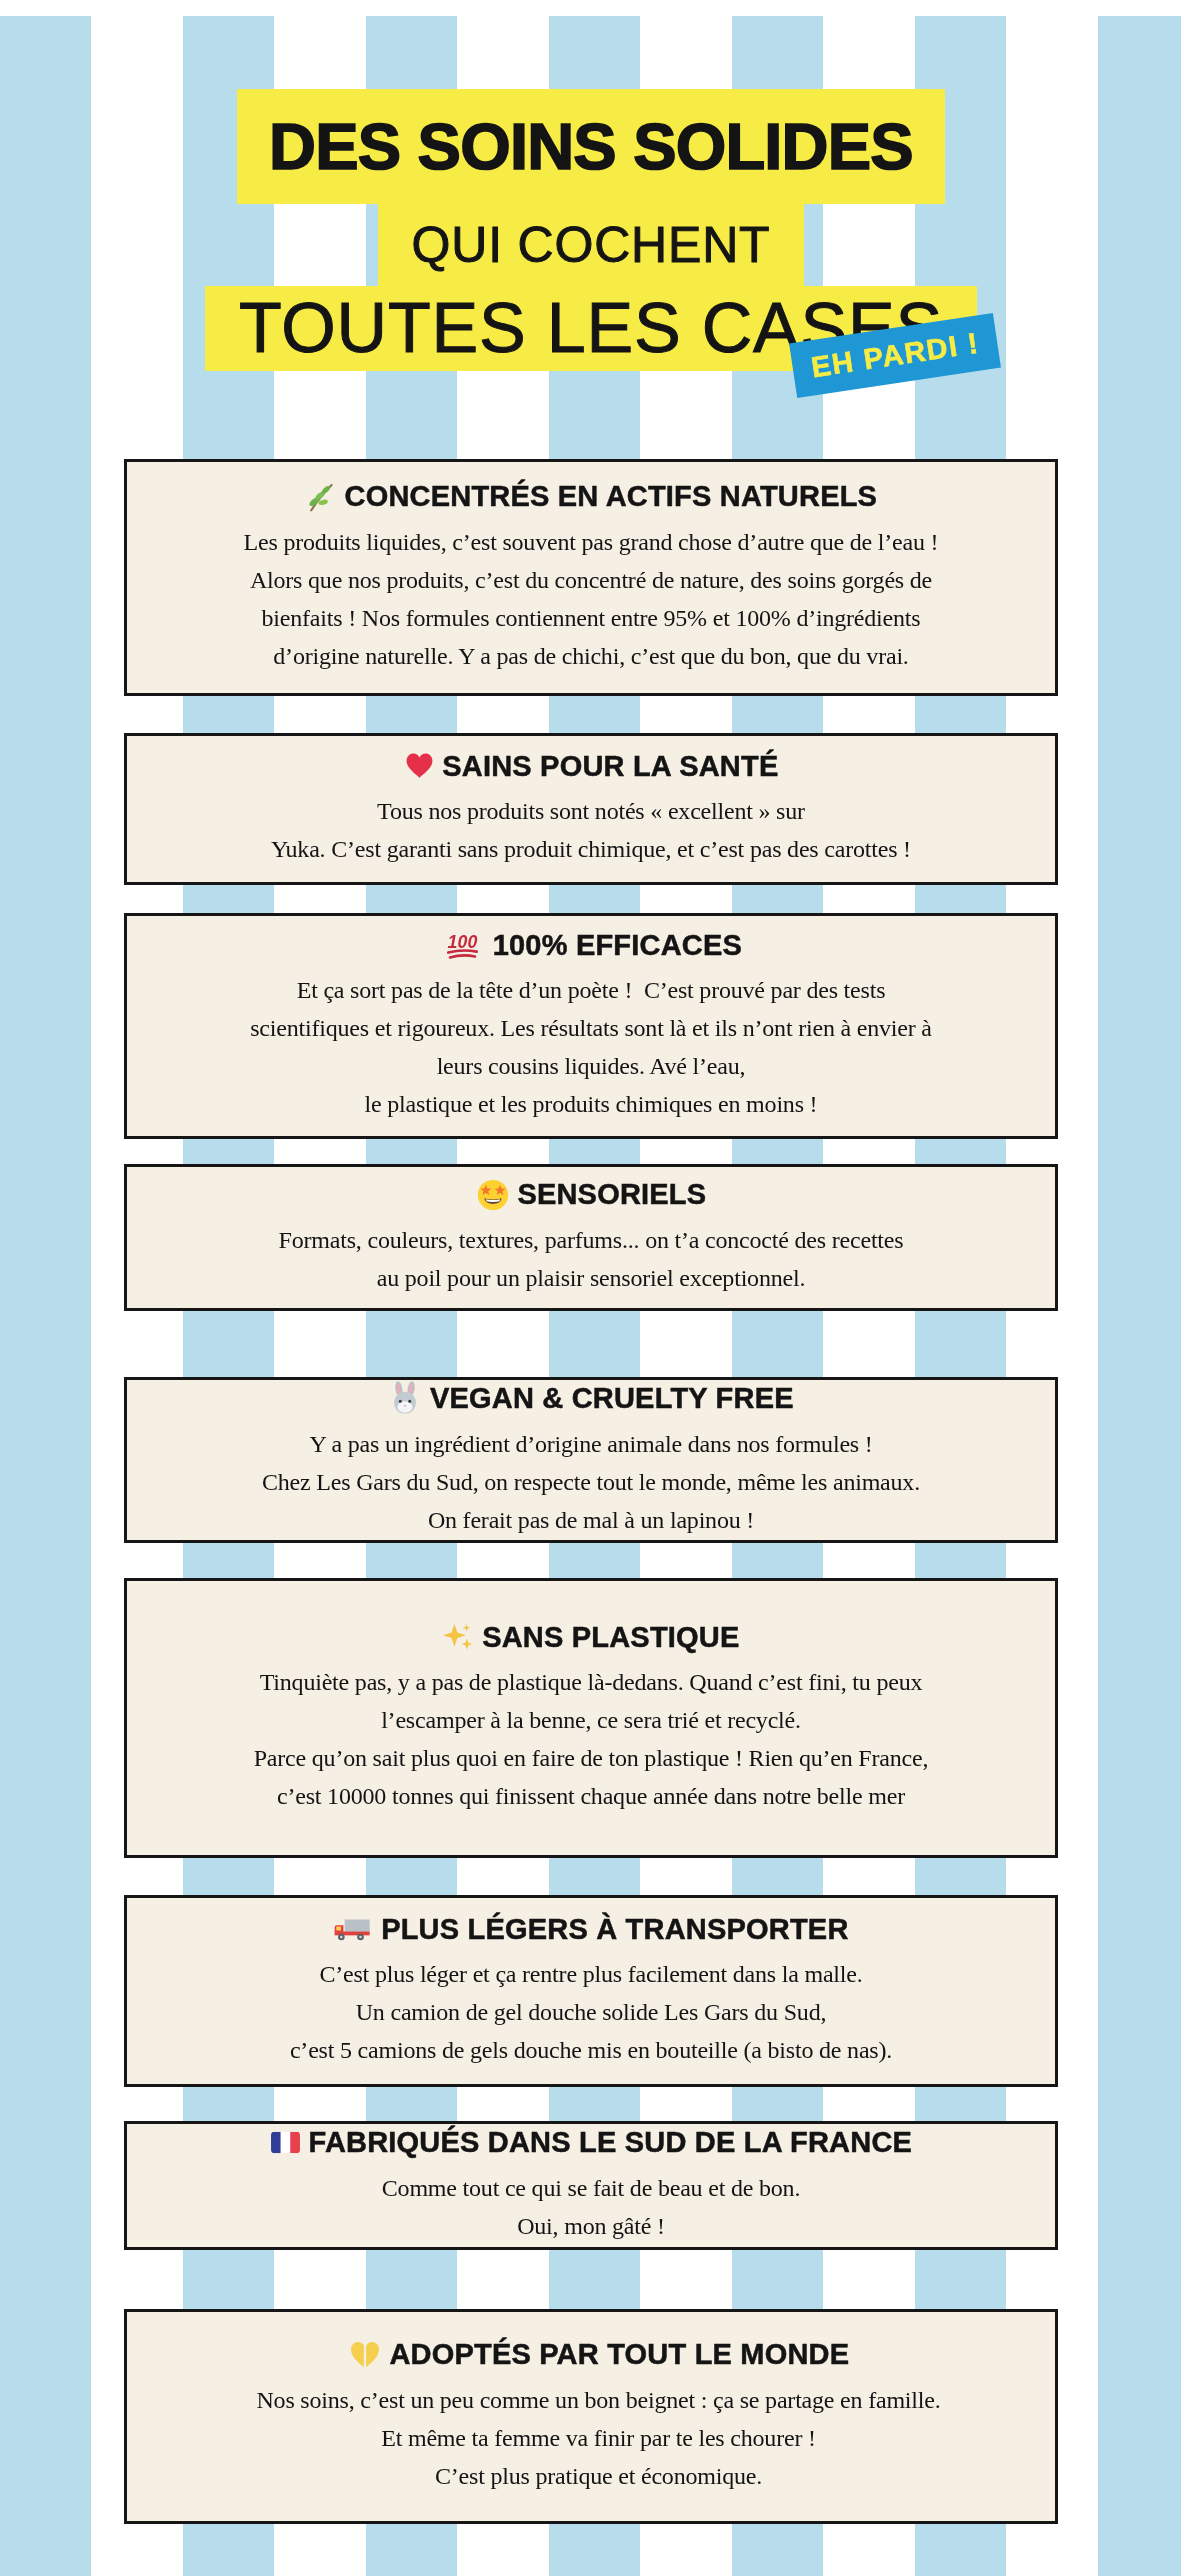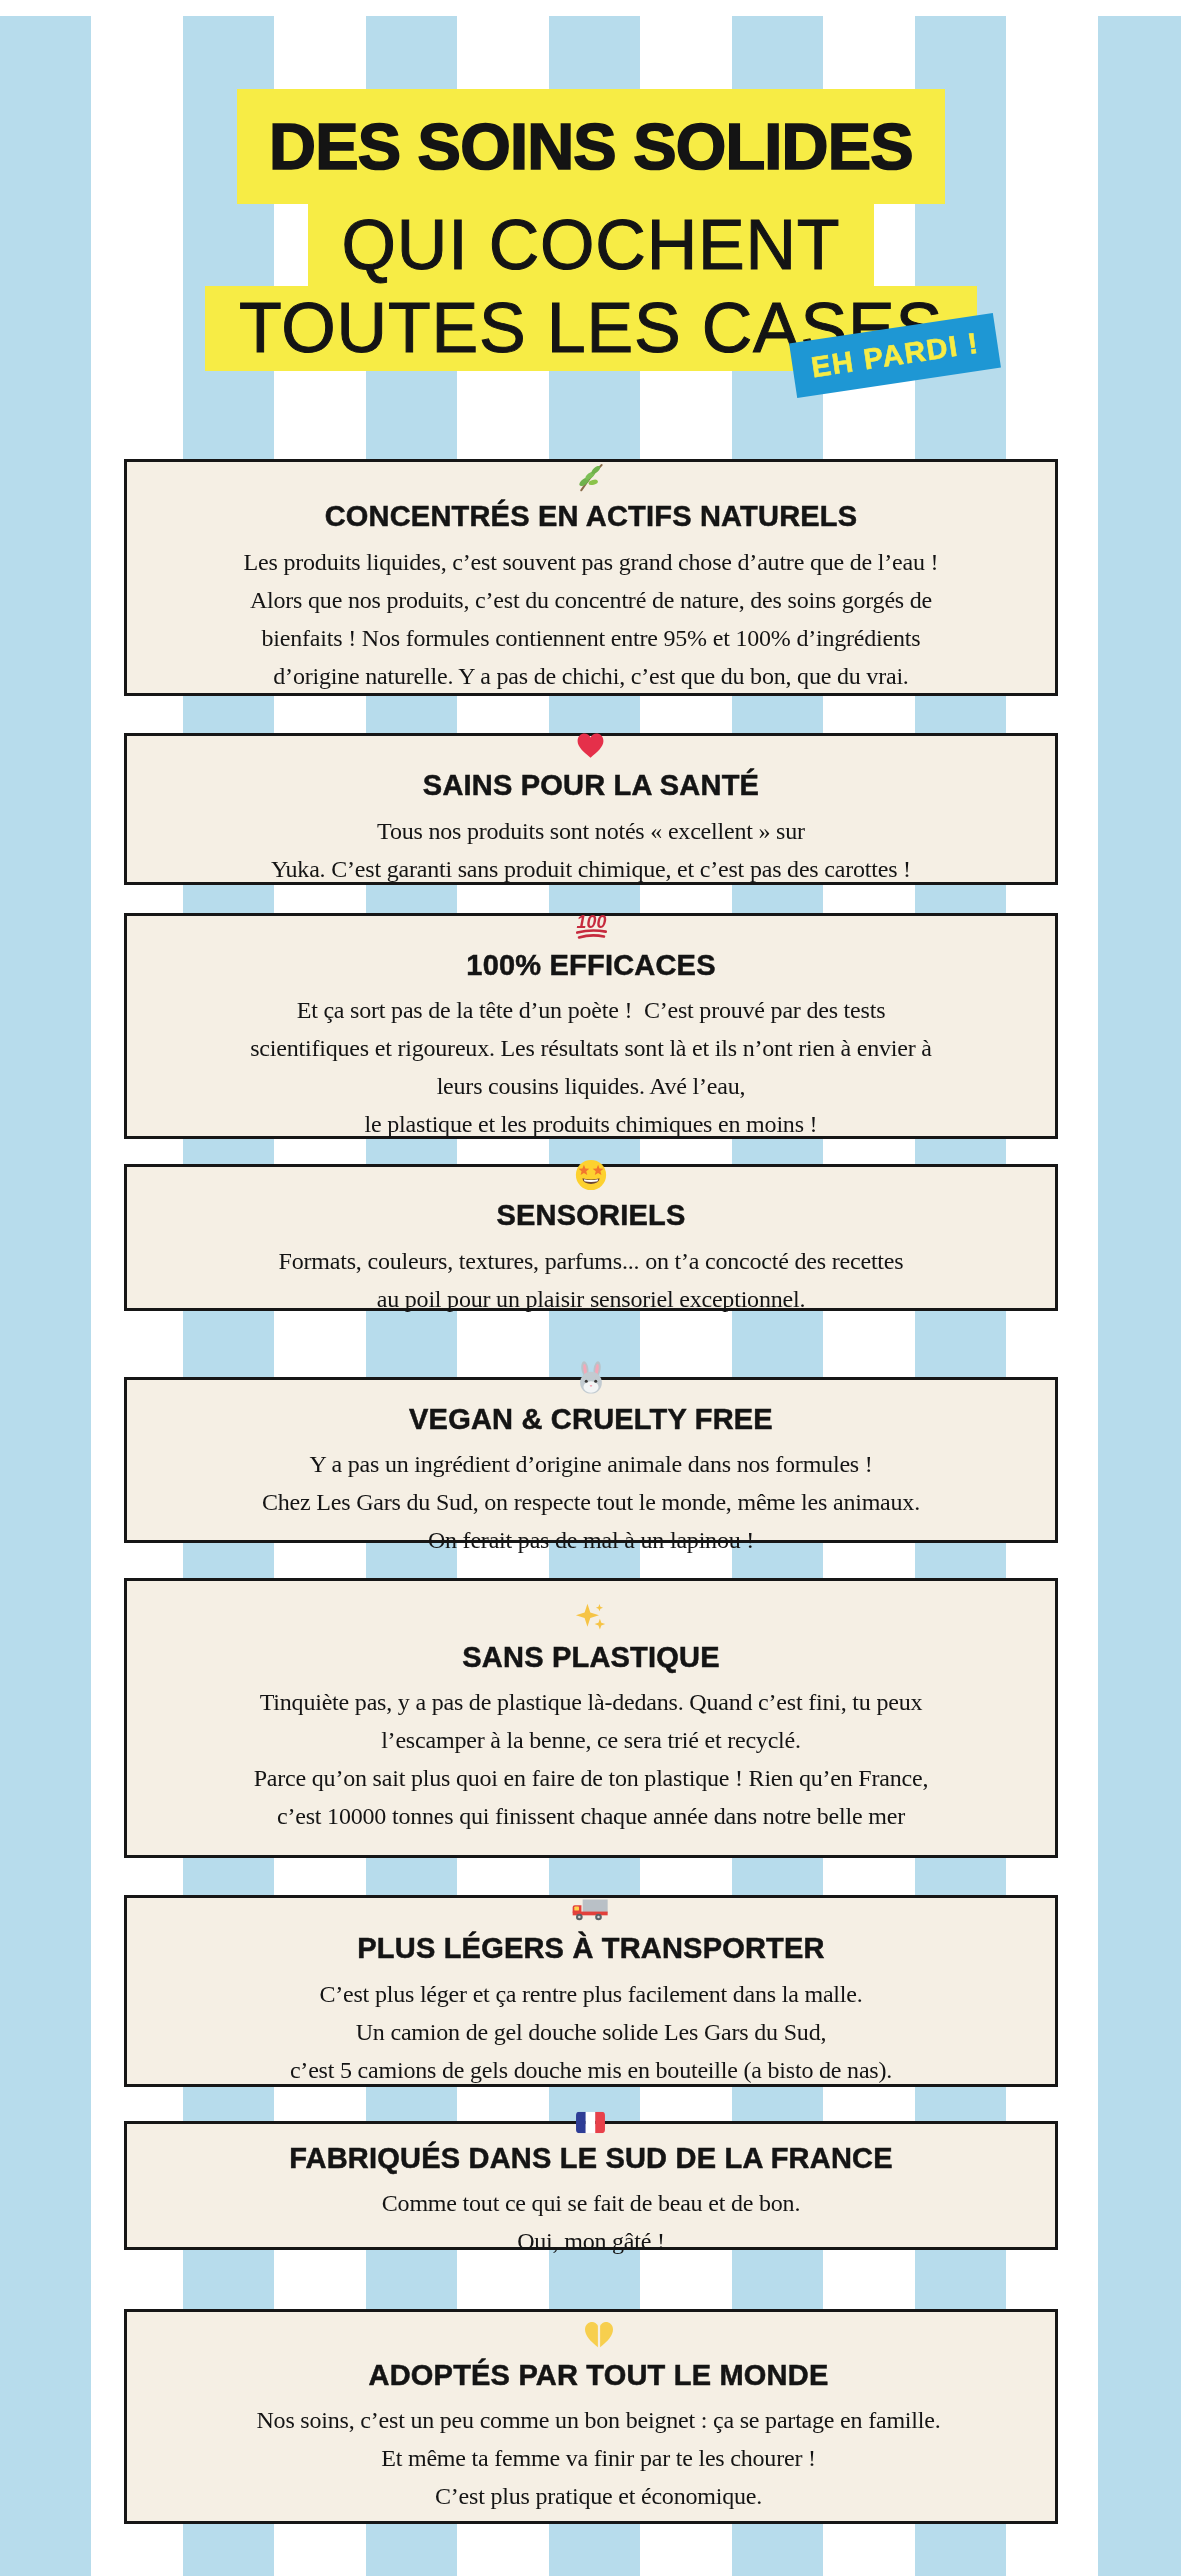--- a/index.html
+++ b/index.html
@@ -33,21 +33,21 @@
     color:var(--ink);
     text-align:center;
     white-space:pre;
   }
   .t1{
     font-size:65px;font-weight:bold;letter-spacing:-0.8px;
     line-height:115px;padding:0 32px;
     -webkit-text-stroke:1.7px var(--ink);
   }
   .t2{
-    font-size:70px;font-weight:normal;letter-spacing:0.8px;
+    font-size:50px;font-weight:normal;letter-spacing:0.8px;
     line-height:82px;padding:0 34px;
     -webkit-text-stroke:1px var(--ink);
   }
   .t3{
     font-size:70px;font-weight:normal;letter-spacing:0.8px;
     line-height:85px;padding:0 34px;
     -webkit-text-stroke:1px var(--ink);
   }
   .badge{
     position:absolute;left:792px;top:312px;
@@ -77,21 +77,20 @@
   .card:nth-child(6){top:1562px;height:280px;}
   .card:nth-child(7){top:1879px;height:192px;}
   .card:nth-child(8){top:2105px;height:129px;}
   .card:nth-child(9){top:2293px;height:215px;padding-left:15px;}
   .card-title{
     display:flex;align-items:center;justify-content:center;gap:7.7px;
     font-size:29px;font-weight:bold;letter-spacing:0.2px;
     -webkit-text-stroke:0.5px var(--ink);
     margin-bottom:9.3px;
     white-space:pre;
-    flex-direction:column;
   }
   .icon{display:inline-flex;align-items:center;}
   .icon svg{display:block;}
   .card-body .line{
     font-size:24px;line-height:38px;letter-spacing:-0.2px;
     white-space:pre;
     font-family:Liberation Serif, serif;
   }
 </style>
 </head>

